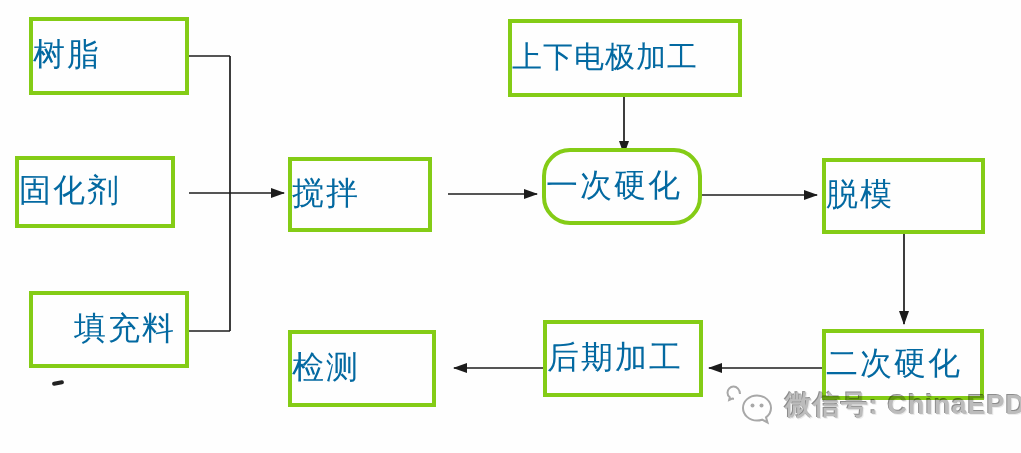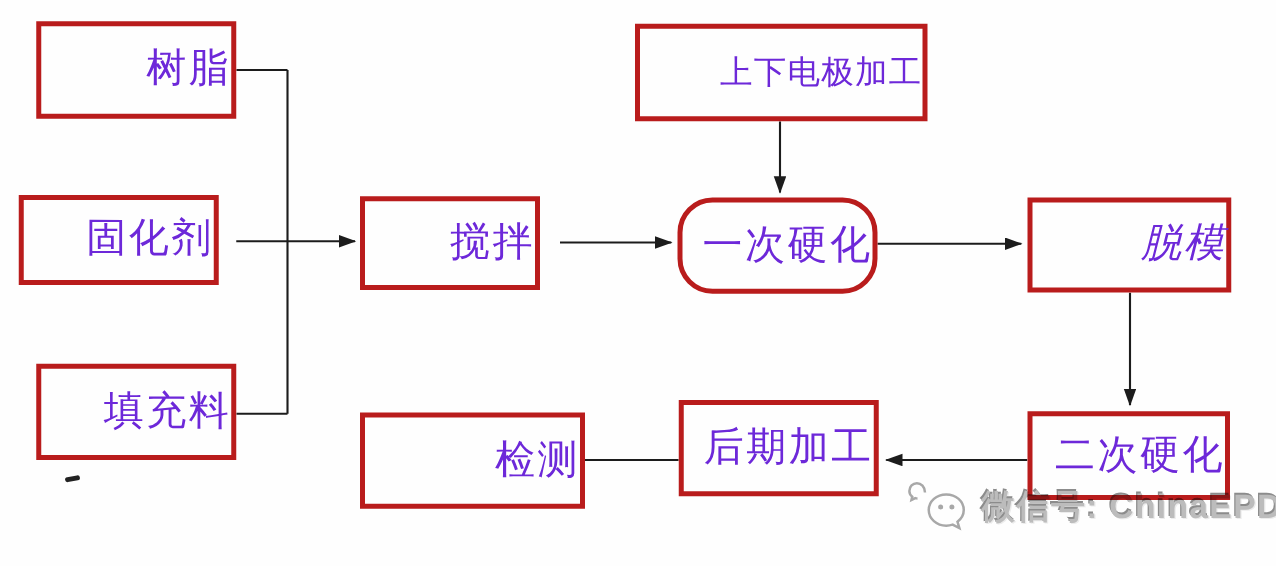--- a/index.html
+++ b/index.html
@@ -13,31 +13,31 @@
   }
   .wires {
     position: absolute;
     left: 0; top: 0;
     width: 1021px; height: 453px;
     pointer-events: none;
   }
   .node {
     position: absolute;
     box-sizing: border-box;
-    border: 4px solid #b91c1c;
+    border: 4px solid #84cc16;
     background: #fefefe;
     display: flex;
     align-items: center;
-    justify-content: flex-end;
+    justify-content: flex-start;
     font-size: 32px;
-    color: #6d28d9;
+    color: #0369a1;
     letter-spacing: 2px;
     white-space: nowrap;
   }
-  .node.small-text { font-size: 26px; letter-spacing: 1px; }
+  .node.small-text { font-size: 30px; letter-spacing: 1px; }
   .node span { transform: translateY(-1px); }
 
   .speck {
     position: absolute;
     left: 52px; top: 381px;
     width: 12px; height: 4px;
     background: #222;
     border-radius: 2px;
     transform: rotate(-10deg);
   }
@@ -109,37 +109,37 @@
   </div>
 
   <div class="node" style="left:288px; top:157px; width:144px; height:75px;">
     <span>搅拌</span>
   </div>
 
   <div class="node small-text" style="left:508px; top:19px; width:234px; height:78px;">
     <span>上下电极加工</span>
   </div>
 
-  <div class="node" style="left:542px; top:158px; width:160px; height:77px;border-radius:28px;">
+  <div class="node" style="left:542px; top:148px; width:160px; height:77px;border-radius:28px;">
     <span>一次硬化</span>
   </div>
 
-  <div class="node" style="left:822px; top:158px; width:163px; height:76px;font-style:italic;">
+  <div class="node" style="left:822px; top:158px; width:163px; height:76px;">
     <span>脱模</span>
   </div>
 
   <div class="node" style="left:822px; top:329px; width:162px; height:71px;">
     <span>二次硬化</span>
   </div>
 
   <div class="node" style="left:543px; top:320px; width:160px; height:77px;">
     <span>后期加工</span>
   </div>
 
-  <div class="node" style="left:288px; top:330px; width:180px; height:77px;">
+  <div class="node" style="left:288px; top:330px; width:148px; height:77px;">
     <span>检测</span>
   </div>
 
   <div class="speck"></div>
 
   <div class="watermark">
     <svg width="50" height="42" viewBox="0 0 50 42">
       <g fill="none" stroke="#a9a9a9" stroke-width="2">
 
         <path d="M14 10 C14 5.5 10.8 2.5 7.5 2.5 C4.2 2.5 1.5 5.3 1.5 8.7 C1.5 10.6 2.4 12.2 3.8 13.3 L3.2 16 L6.2 14.5 C6.8 14.7 7.4 14.8 8 14.8"></path>

